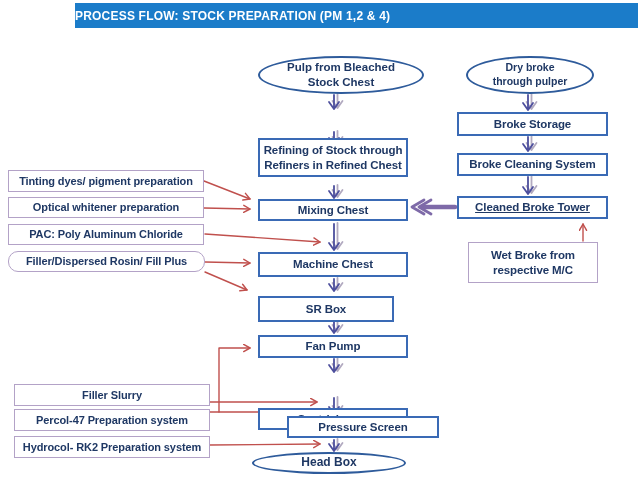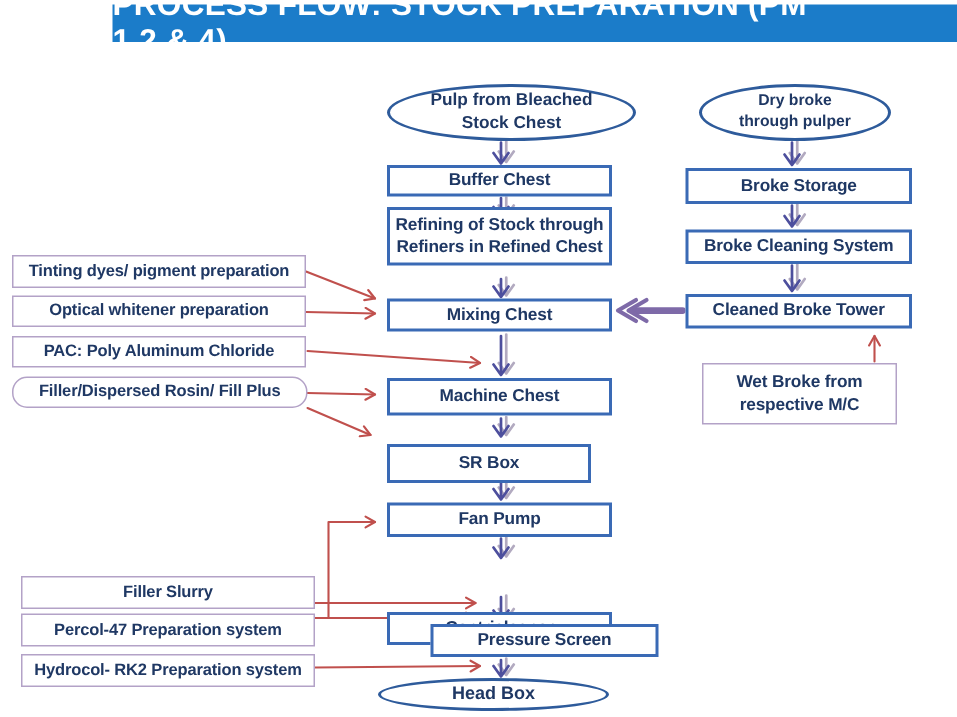--- a/index.html
+++ b/index.html
@@ -1,20 +1,20 @@
 <!DOCTYPE html>
 <html><head>
 <meta charset="utf-8">
 <style>
   html,body{margin:0;padding:0;background:#fff;}
   #canvas{position:relative;width:638px;height:478px;background:#fff;overflow:hidden;
           font-family:"Liberation Sans",sans-serif;}
   #banner{position:absolute;left:75px;top:3px;width:563px;height:25px;
-          display:flex;align-items:center;justify-content:flex-end;padding-right:72px;box-sizing:border-box;
-          color:#ffffff;font-weight:bold;font-size:21px;letter-spacing:.2px;}
+          display:flex;align-items:center;justify-content:flex-start;padding-right:72px;box-sizing:border-box;
+          color:#ffffff;font-weight:bold;font-size:12px;letter-spacing:.2px;}
   .node{position:absolute;box-sizing:border-box;background:#ffffff;
         display:flex;align-items:center;justify-content:center;text-align:center;
         font-weight:bold;color:#1f3864;white-space:pre-line;line-height:1.3;}
   .blue{border:2px solid #3a6ab5;font-size:11.5px;letter-spacing:-0.1px;}
   .ellipse{border:2.5px solid #2e5b9b;border-radius:50%;font-size:11.5px;}
   .side{border:1.5px solid #b3a2c7;font-size:11px;letter-spacing:-0.1px;}
   #edges{position:absolute;left:0;top:0;pointer-events:none;}
   #edges path{fill:none;stroke-linecap:round;stroke-linejoin:round;}
 </style>
 </head>
@@ -112,36 +112,35 @@
       </g>
       <g>
         <path d="M455 207 L422 207" stroke="#7e6aa8" stroke-width="4.5"></path>
         <path d="M424 200 L412 207 L424 214" stroke="#7e6aa8" stroke-width="2.8"></path>
         <path d="M431 200 L419 207 L431 214" stroke="#7e6aa8" stroke-width="2.8"></path>
       </g>
     </svg>
 
   <div class="node ellipse" style="left:258px;top:56px;width:166px;height:38px;">Pulp from Bleached
 Stock Chest</div>
-  <div class="node blue" style="left:258px;top:110px;width:150px;height:21px;">Buffer Chest</div>
   <div class="node blue" style="left:258px;top:138px;width:150px;height:39px;">Refining of Stock through
 Refiners in Refined Chest</div>
   <div class="node blue" style="left:258px;top:199px;width:150px;height:22px;">Mixing Chest</div>
   <div class="node blue" style="left:258px;top:252px;width:150px;height:25px;">Machine Chest</div>
   <div class="node blue" style="left:258px;top:276px;width:136px;height:26px;margin-top:20px;">SR Box</div>
   <div class="node blue" style="left:258px;top:335px;width:150px;height:23px;">Fan Pump</div>
   <div class="node blue" style="left:258px;top:374px;width:150px;height:22px;margin-top:34px;">Centricleaner</div>
   <div class="node blue" style="left:258px;top:416px;width:152px;height:22px;margin-left:29px;">Pressure Screen</div>
   <div class="node ellipse" style="left:252px;top:452px;width:154px;height:22px;font-size:12px;">Head Box</div>
 
   <div class="node ellipse" style="left:466px;top:56px;width:128px;height:38px;font-size:10.5px;">Dry broke
 through pulper</div>
   <div class="node blue" style="left:457px;top:112px;width:151px;height:24px;">Broke Storage</div>
   <div class="node blue" style="left:457px;top:153px;width:151px;height:23px;">Broke Cleaning System</div>
-  <div class="node blue" style="left:457px;top:196px;width:151px;height:23px;">Cleaned Broke Tower</div>
+  <div class="node blue" style="left:457px;top:196px;width:151px;height:23px;text-decoration:underline;">Cleaned Broke Tower</div>
   <div class="node side" style="left:468px;top:242px;width:130px;height:41px;font-size:11.5px;">Wet Broke from
 respective M/C</div>
 
   <div class="node side" style="left:8px;top:170px;width:196px;height:22px;">Tinting dyes/ pigment preparation</div>
   <div class="node side" style="left:8px;top:197px;width:196px;height:21px;">Optical whitener preparation</div>
   <div class="node side" style="left:8px;top:224px;width:196px;height:21px;">PAC: Poly Aluminum Chloride</div>
   <div class="node side" style="left:8px;top:251px;width:197px;height:21px;border-radius:10px;">Filler/Dispersed Rosin/ Fill Plus</div>
   <div class="node side" style="left:14px;top:384px;width:196px;height:22px;">Filler Slurry</div>
   <div class="node side" style="left:14px;top:409px;width:196px;height:22px;">Percol-47 Preparation system</div>
   <div class="node side" style="left:14px;top:436px;width:196px;height:22px;">Hydrocol- RK2 Preparation system</div>

